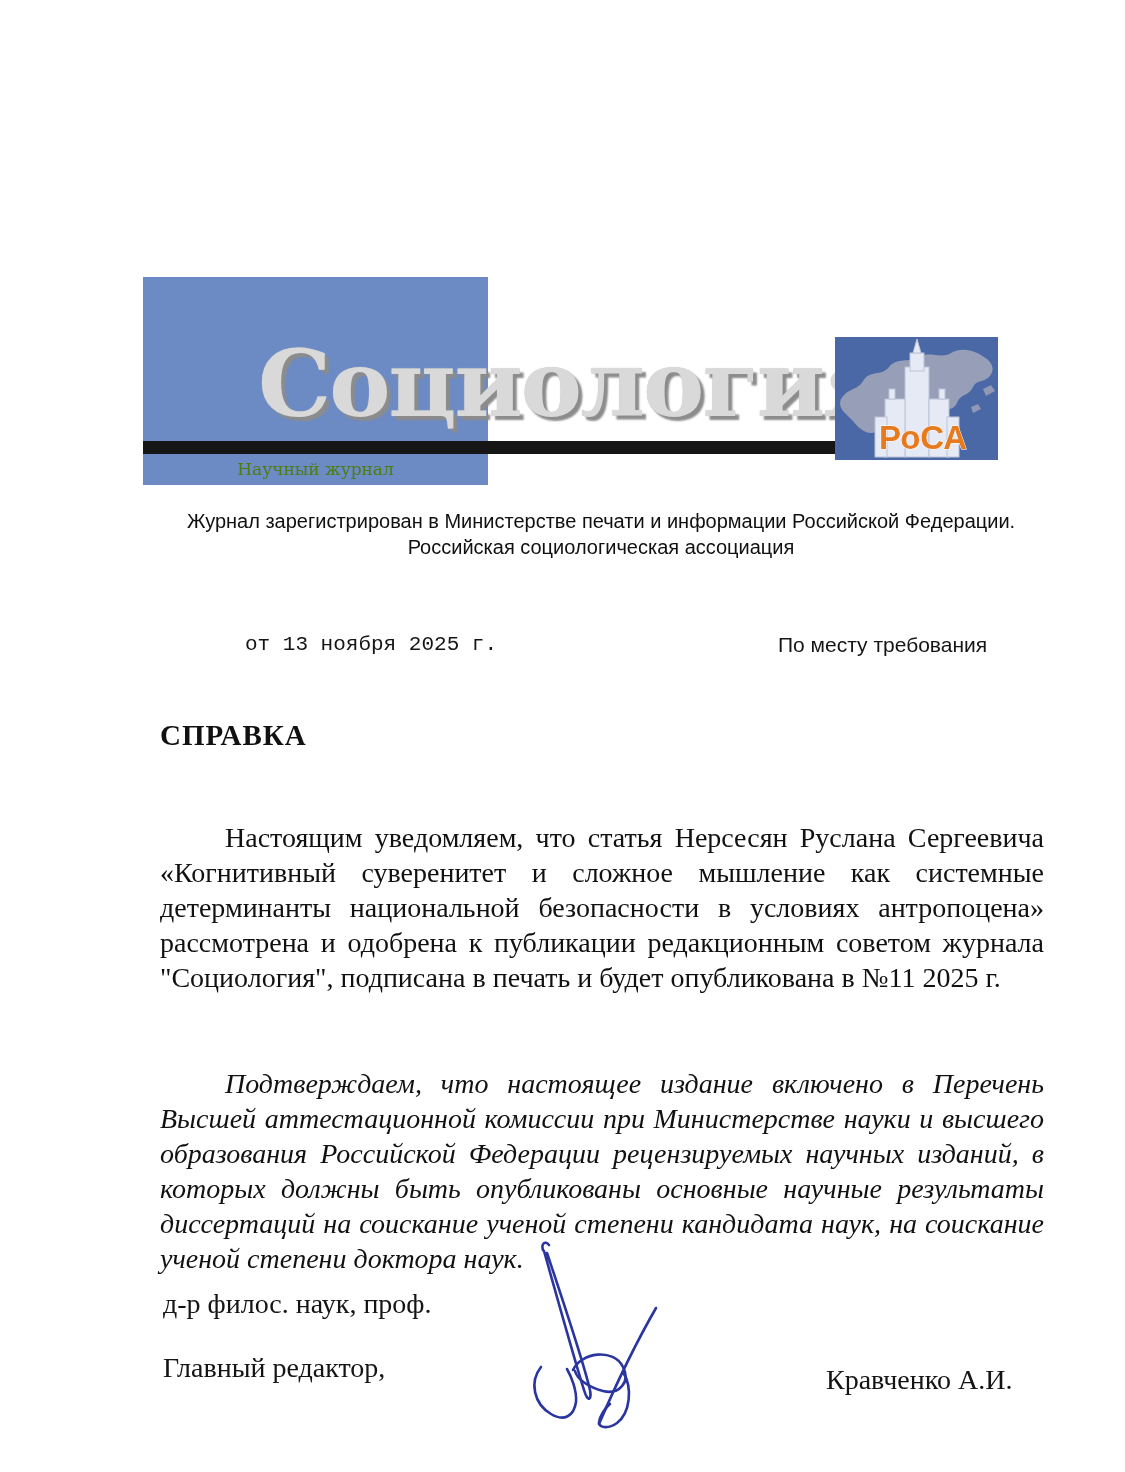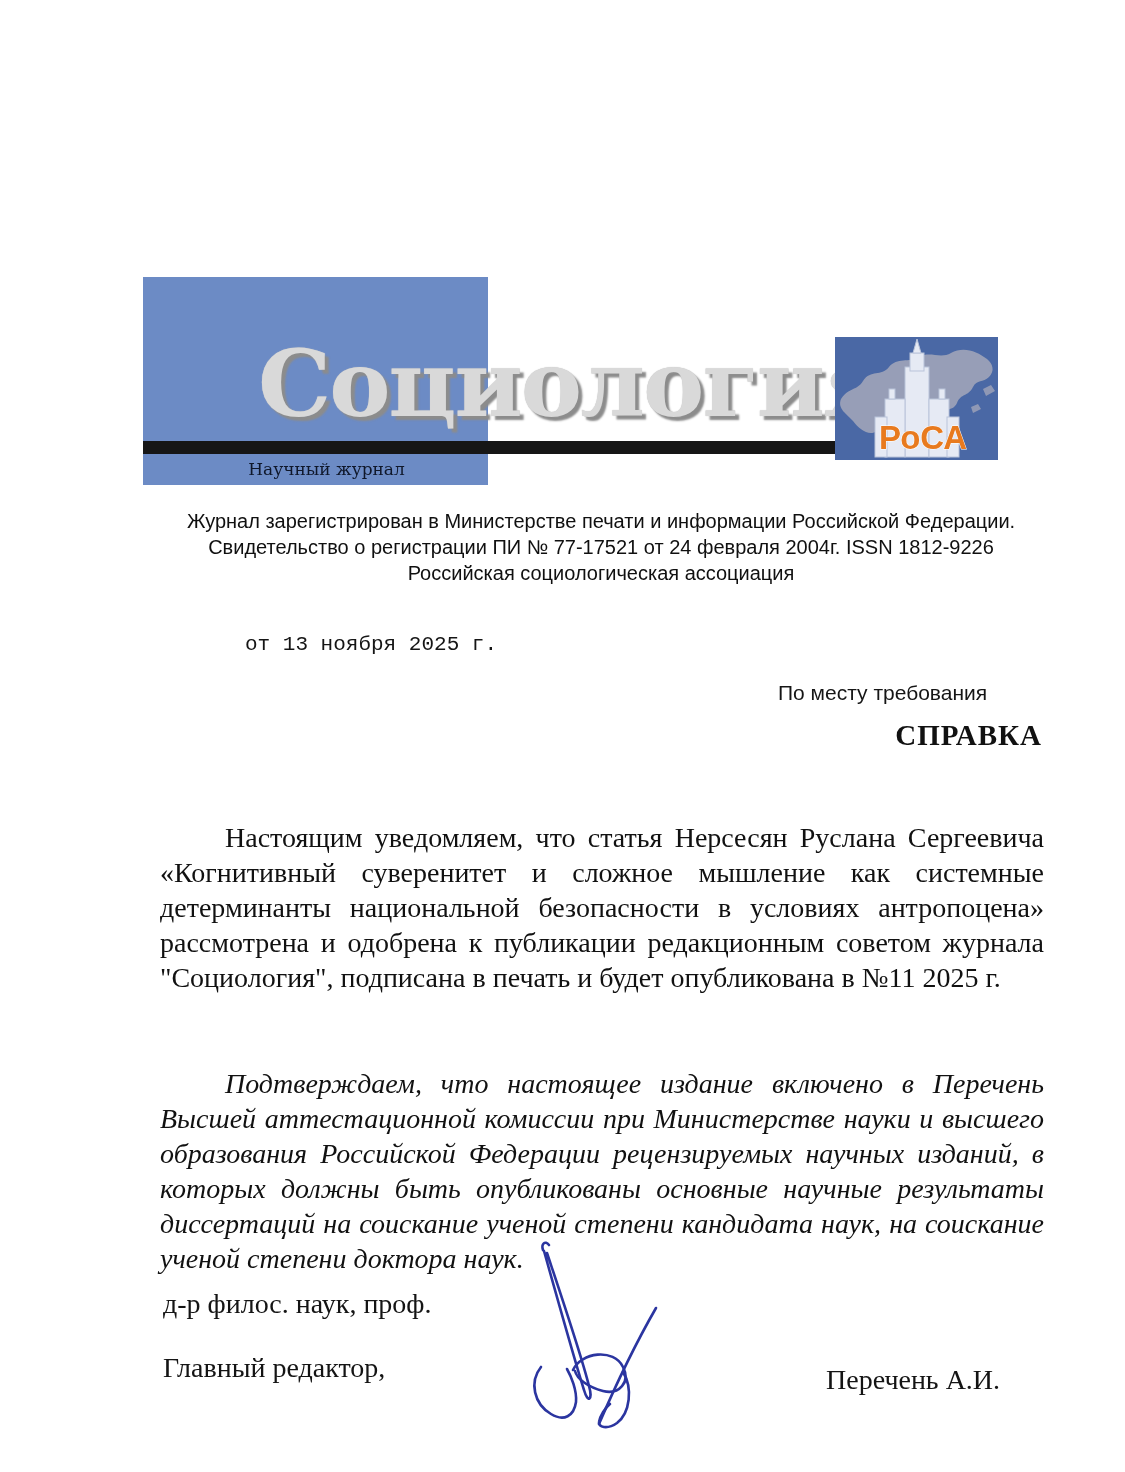--- a/index.html
+++ b/index.html
@@ -27,51 +27,51 @@
     left:258px;top:336px;z-index:3;
     font-family:"DejaVu Serif", serif;
     font-weight:bold;
     font-size:92px;line-height:1.05;
     letter-spacing:-2px;
     color:#d9d9d9;
     text-shadow:4px 4px 2px #8c8c8c, 0 0 1px #bfbfbf;
     white-space:nowrap;
   }
   .journal-subtitle{
-    left:154px;top:459px;width:345px;z-index:3;
+    left:143px;top:459px;width:345px;z-index:3;
     text-align:center;
     font-family:"DejaVu Serif", serif;
-    font-size:17px;color:#0f172a;
+    font-size:17px;color:#4d7c0f;
   }
   .rosa-logo{left:835px;top:337px;width:139px;height:123px;z-index:3;}
 
   
   .reg-block{
     left:160px;top:508px;width:882px;
     text-align:center;
     font-family:"Liberation Sans", sans-serif;
     font-size:20px;line-height:26px;color:#101010;
   }
 
   
   .date-line{
     left:245px;top:633px;
     font-family:Liberation Mono, monospace;
     font-size:21px;color:#151515;
   }
   .addressee{
     left:778px;top:633px;
     font-family:"Liberation Sans", sans-serif;
-    font-size:21px;color:#151515;margin-top:48px;
+    font-size:21px;color:#151515;
   }
 
   
   .doc-title{
     left:160px;top:719px;width:882px;
-    text-align:right;
+    text-align:left;
     font-weight:bold;font-size:29px;letter-spacing:1px;
   }
   .para{
     left:160px;width:884px;
     font-size:28px;line-height:35px;
     text-align:justify;
     text-indent:65px;
   }
   .para-main{top:820px;}
   .para-vak{top:1066px;font-style:italic;}
@@ -111,35 +111,34 @@
         <rect x="54" y="52" width="6" height="10"></rect>
         <rect x="104" y="52" width="6" height="10"></rect>
       </g>
 
       <text x="44" y="112" font-family="Liberation Sans, sans-serif" font-weight="bold" font-size="33" fill="#e87a1e" stroke="#ffffff" stroke-width="0.9" paint-order="stroke">РоСА</text>
     </svg>
   </div>
 
   <div class="abs reg-block">
     <div>Журнал зарегистрирован в Министерстве печати и информации Российской Федерации.</div>
-    <div>Свидетельство о регистрации ПИ № 77-17521 от 24 февраля 2004г. ISSN 1812-9226</div>
     <div>Российская социологическая ассоциация</div>
   </div>
 
   <div class="abs date-line">от 13 ноября 2025 г.</div>
   <div class="abs addressee">По месту требования</div>
 
   <div class="abs doc-title">СПРАВКА</div>
 
   <div class="abs para para-main">Настоящим уведомляем, что статья Нерсесян Руслана Сергеевича «Когнитивный суверенитет и сложное мышление как системные детерминанты национальной безопасности в условиях антропоцена» рассмотрена и одобрена к публикации редакционным советом журнала "Социология", подписана в печать и будет опубликована в №11 2025 г.</div>
   <div class="abs para para-vak">Подтверждаем, что настоящее издание включено в Перечень Высшей аттестационной комиссии при Министерстве науки и высшего образования Российской Федерации рецензируемых научных изданий, в которых должны быть опубликованы основные научные результаты диссертаций на соискание ученой степени кандидата наук, на соискание ученой степени доктора наук.</div>
 
   <div class="abs sig-label sig-role1">Главный редактор,</div>
   <div class="abs sig-label sig-role2">д-р филос. наук, проф.</div>
-  <div class="abs sig-label sig-name">Перечень А.И.</div>
+  <div class="abs sig-label sig-name">Кравченко А.И.</div>
 
   <div class="abs signature-ink">
     <svg width="226" height="234" viewBox="0 0 226 234" xmlns="http://www.w3.org/2000/svg" fill="none" stroke="#2b35a0" stroke-width="2.6" stroke-linecap="round">
 
       <path d="M28,14 C26,8 30,4 34,9"></path>
 
       <path d="M29,15 C45,72 62,132 69,154 C73,168 78,164 74,150 C66,118 45,56 32,17"></path>
 
       <path d="M26,131 C14,146 19,168 36,178 C49,186 59,180 61,166 C62,154 56,140 52,133"></path>
 

